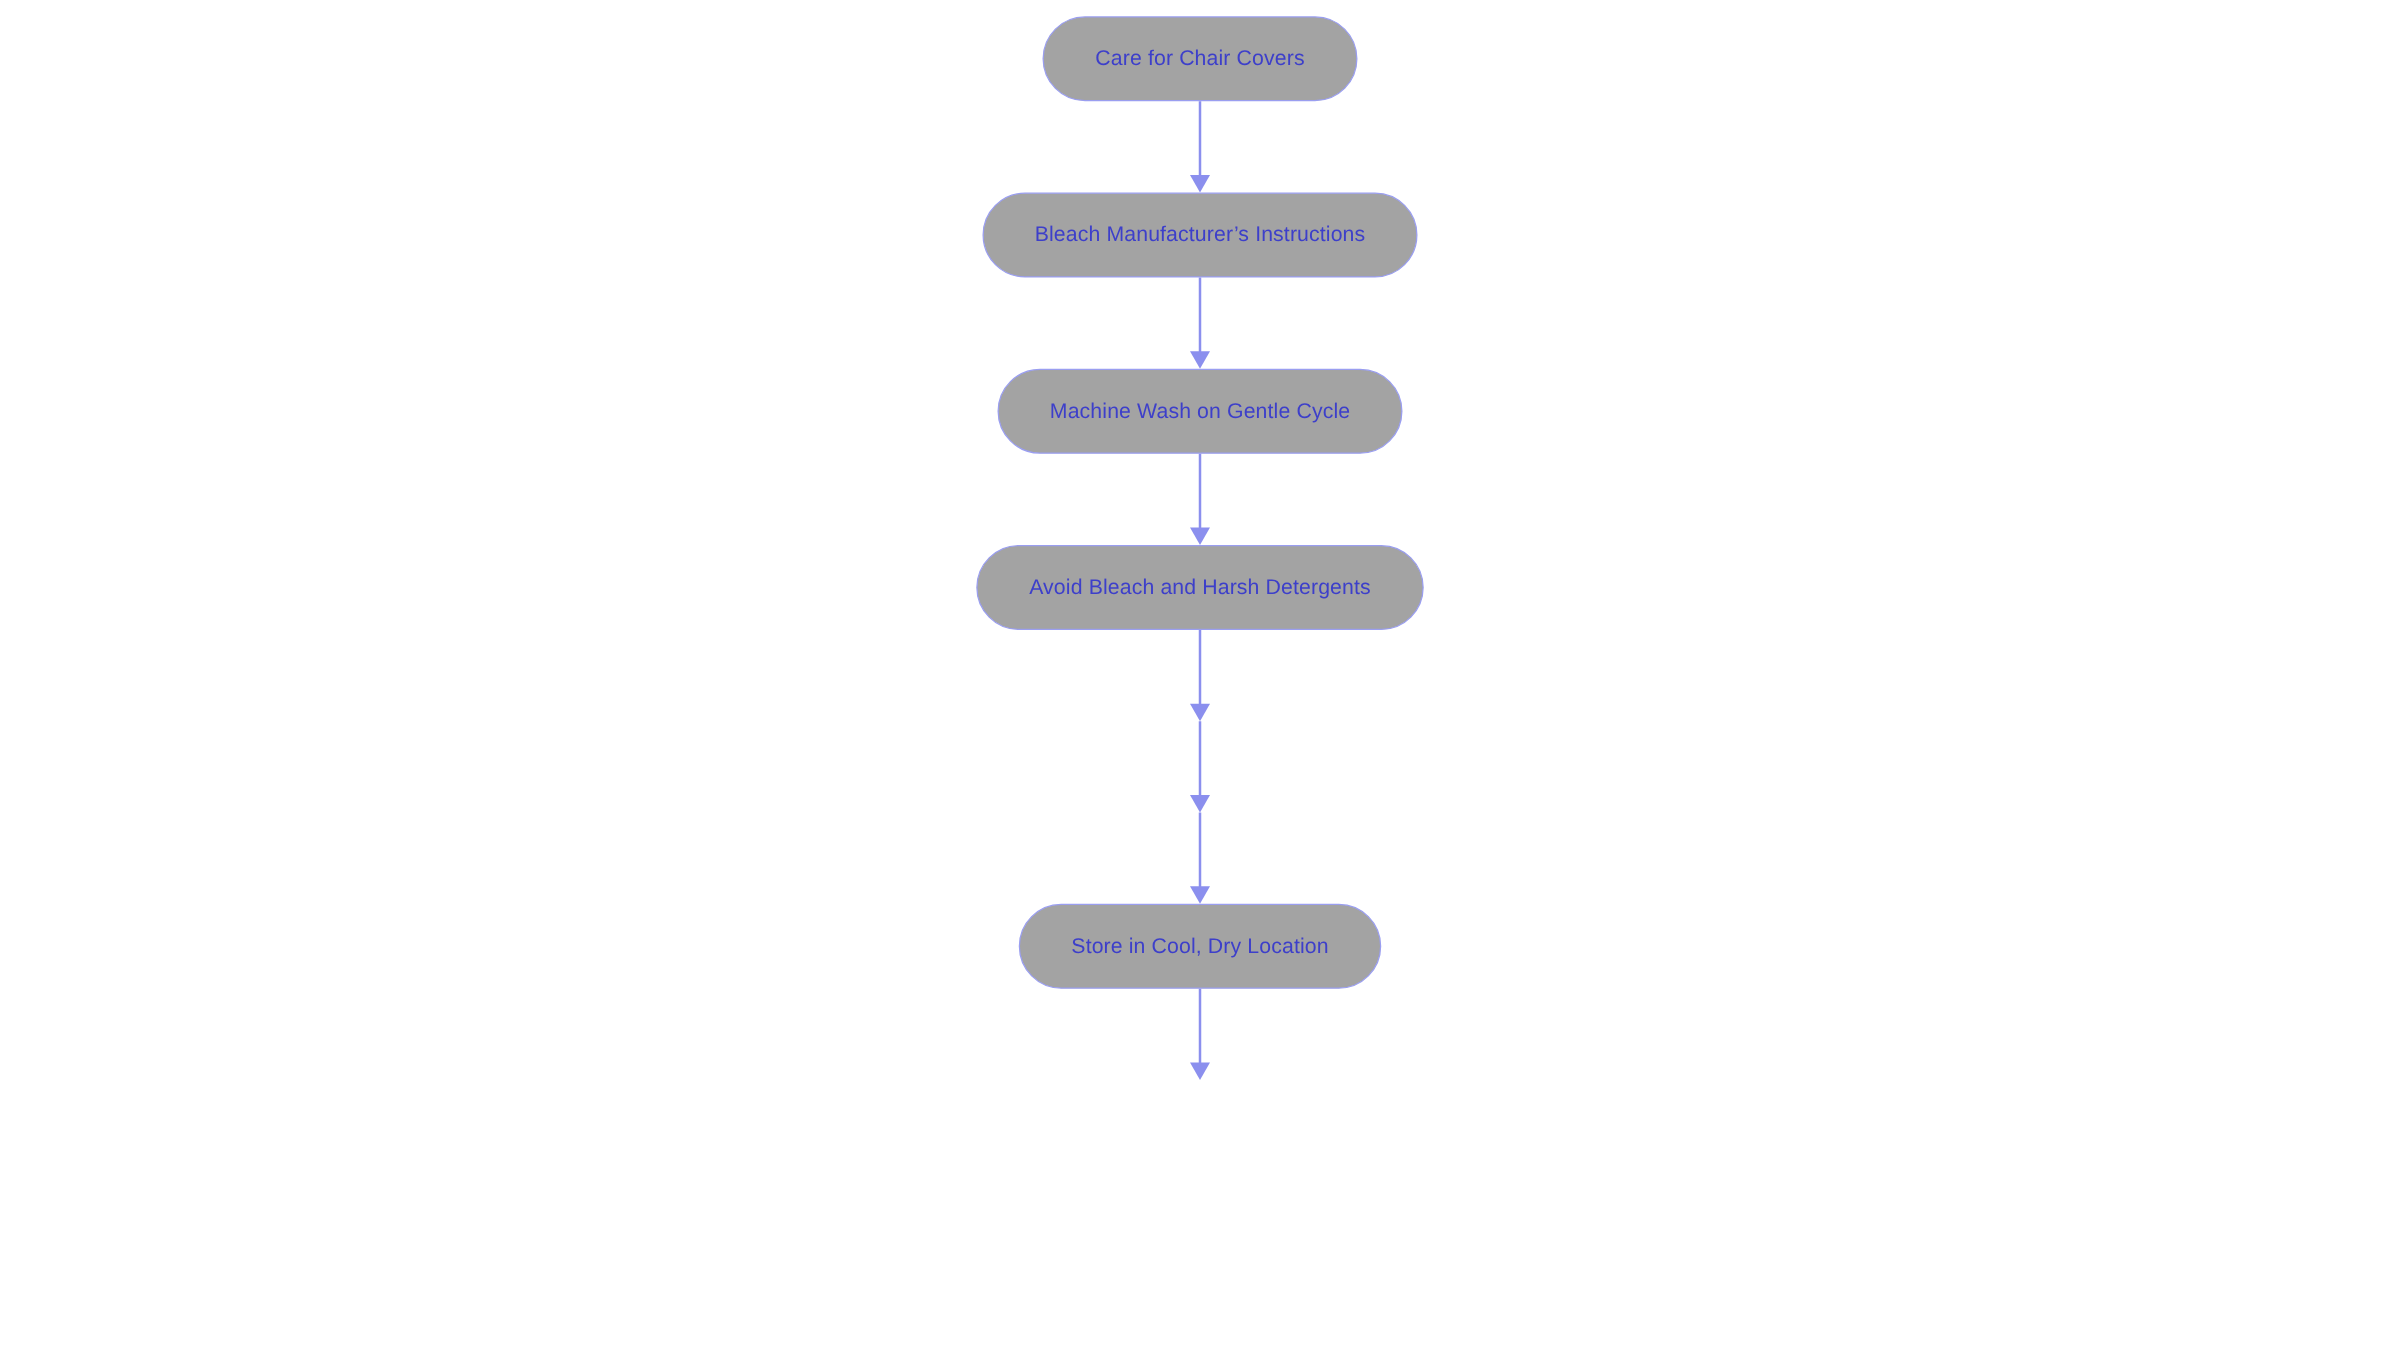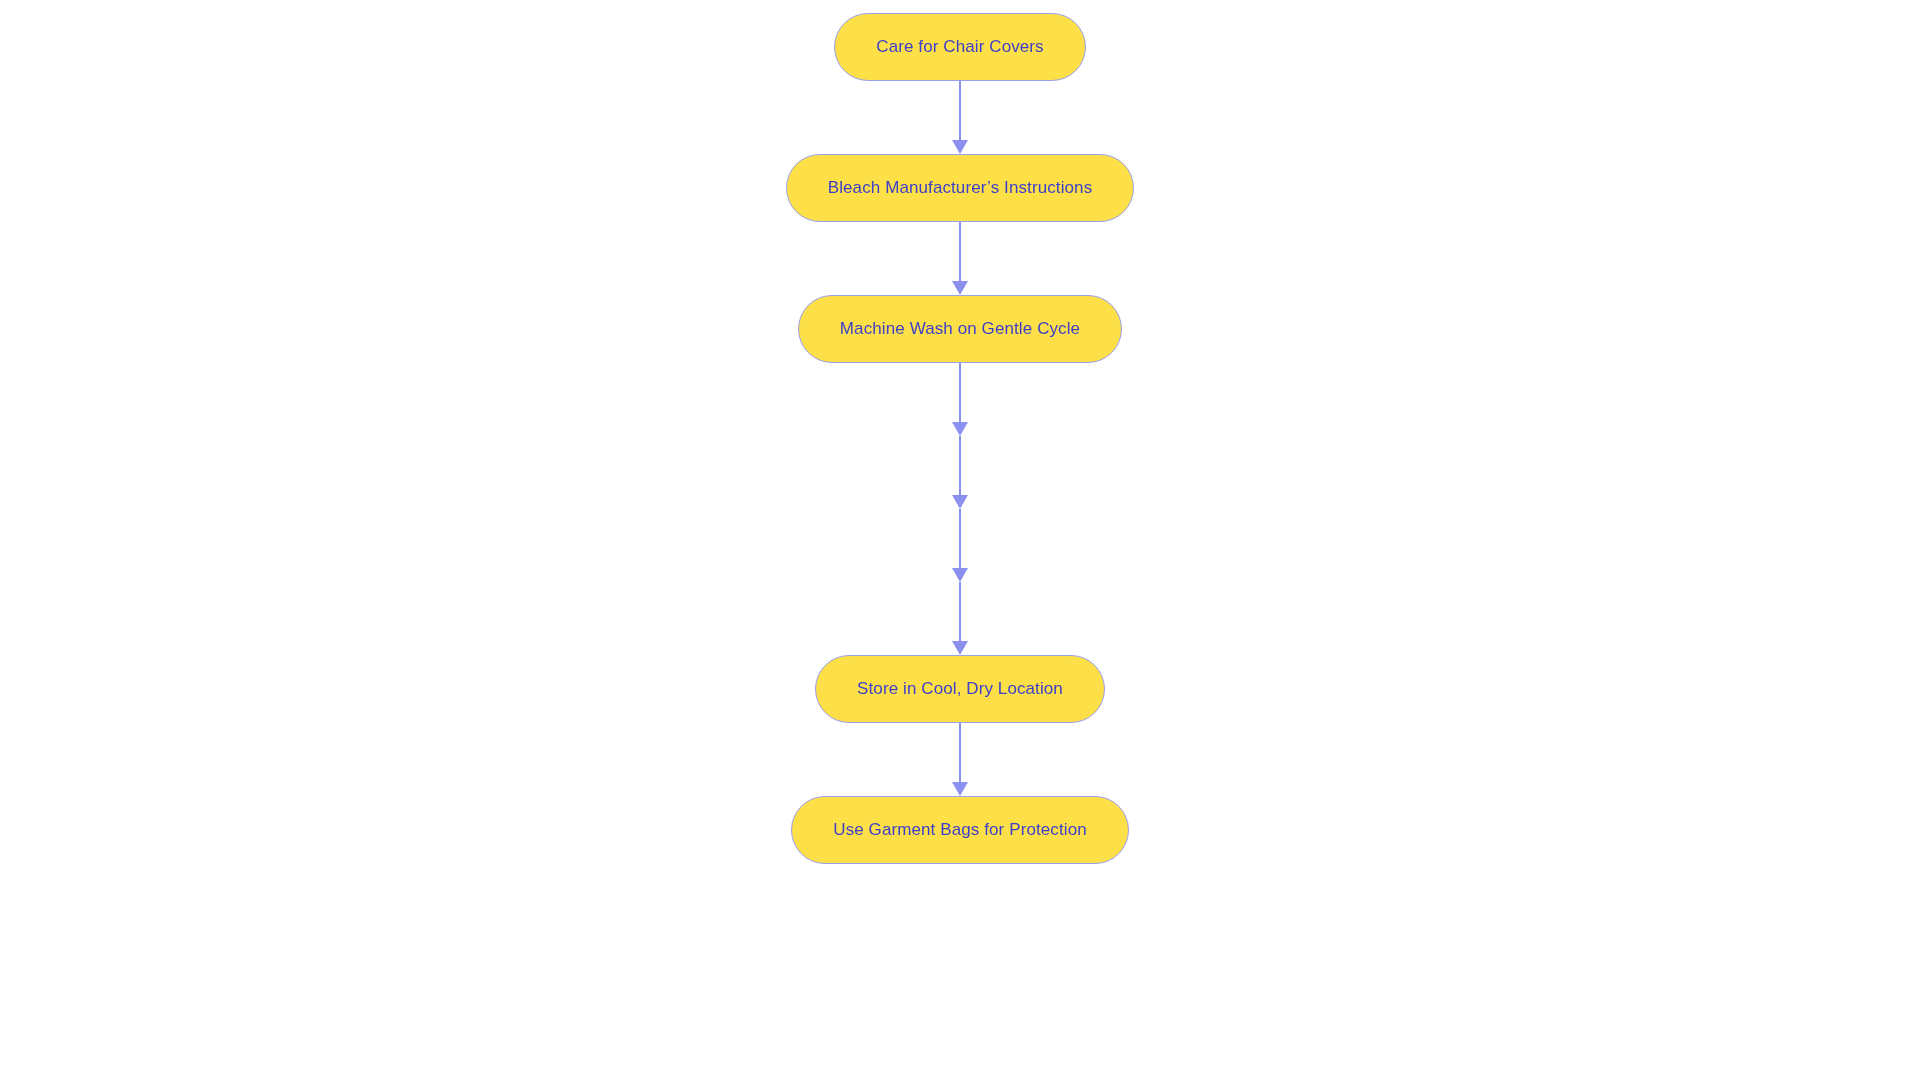--- a/index.html
+++ b/index.html
@@ -14,21 +14,21 @@
     width: 100%;
     height: 100%;
     display: flex;
     flex-direction: column;
     align-items: center;
     padding-top: 13px;
   }
   .node {
     height: 68px;
     padding: 0 41px;
-    background: #fde047;
+    background: #a3a3a3;
     border: 1.5px solid #9a9ef0;
     border-radius: 34px;
     display: flex;
     align-items: center;
     justify-content: center;
     flex: 0 0 auto;
   }
   .node-label {
     color: #3d3fca;
     font-size: 17px;
@@ -83,20 +83,23 @@
 
   <div class="node">
     <span class="node-label">Machine Wash on Gentle Cycle</span>
   </div>
 
   <div class="connector">
     <div class="line"></div>
     <div class="head"></div>
   </div>
 
+  <div class="node">
+    <span class="node-label">Avoid Bleach and Harsh Detergents</span>
+  </div>
 
   <div class="connector">
     <div class="line"></div>
     <div class="head"></div>
   </div>
 
 
   <div class="connector">
     <div class="line"></div>
     <div class="head"></div>
@@ -110,17 +113,14 @@
 
   <div class="node">
     <span class="node-label">Store in Cool, Dry Location</span>
   </div>
 
   <div class="connector">
     <div class="line"></div>
     <div class="head"></div>
   </div>
 
-  <div class="node">
-    <span class="node-label">Use Garment Bags for Protection</span>
-  </div>
 
 </div>
 
 </body></html>

